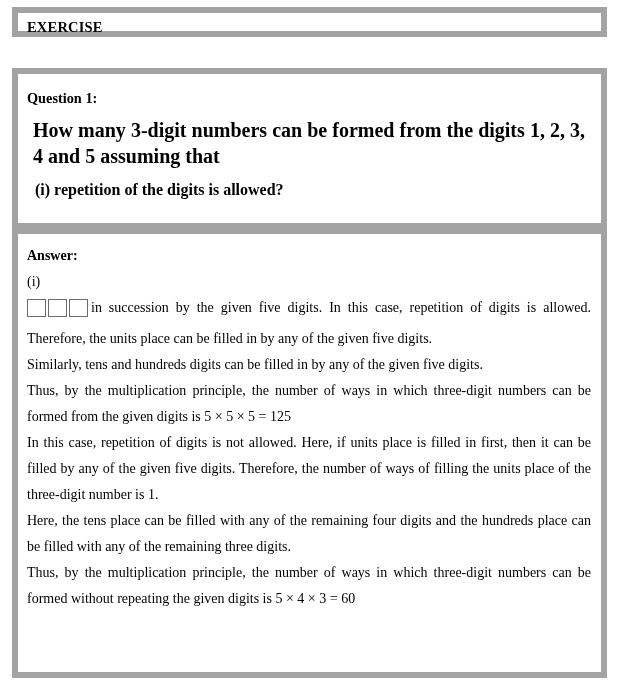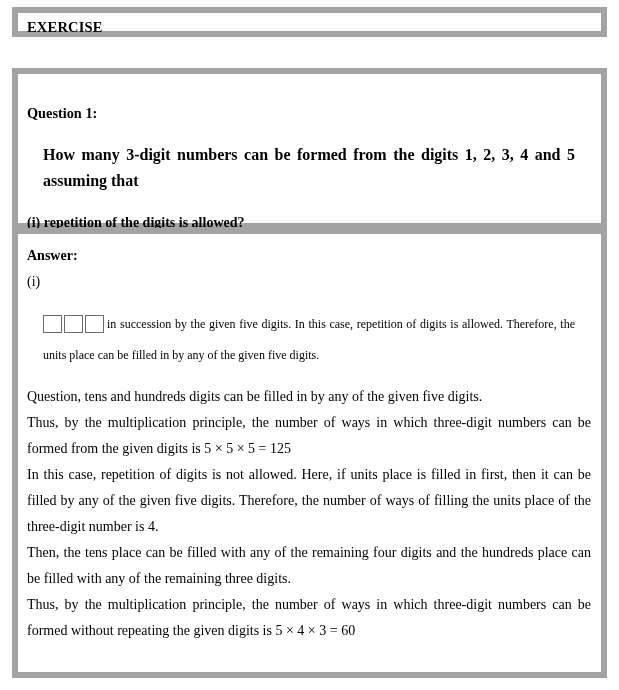--- a/index.html
+++ b/index.html
@@ -45,41 +45,41 @@
     letter-spacing: 0.2px;
     white-space: nowrap;
   }
 
   
   .question-box {
     left: 12px;
     top: 68px;
     width: 595px;
     height: 161px;
-    padding: 26px 10px 0 9px;
+    padding: 11px 10px 0 9px;
   }
   .q-label {
     font-size: 14.3px;
     font-weight: bold;
     line-height: 26px;
     margin: 0;
   }
   .q-text {
-    font-size: 16px;
+    font-size: 20px;
     font-weight: bold;
     line-height: 26px;
-    margin: 16px;
+    margin: 6px;
     text-align: justify;
     text-justify: inter-word;
   }
   .q-item {
-    font-size: 14px;
+    font-size: 16px;
     font-weight: bold;
     line-height: 26px;
-    margin: 0;
+    margin: 8px;
   }
 
   
   .answer-box {
     left: 12px;
     top: 228px;
     width: 595px;
     height: 450px;
     padding: 9px 10px 16px 9px;
   }
@@ -100,23 +100,23 @@
     margin: 0;
     text-align: justify;
     text-justify: inter-word;
   }
   .a-text.noj {
     text-align: left;
   }
 
   
   .boxes-para {
-    font-size: 12px;
+    font-size: 14px;
     line-height: 26px;
-    margin: 16px;
+    margin: 0;
     text-align: justify;
     text-justify: inter-word;
   }
   .vacant-boxes {
     display: inline-block;
     vertical-align: -5px;
     white-space: nowrap;
     margin-right: 3px;
   }
   .vacant-box {
@@ -150,25 +150,25 @@
 
     <p class="a-marker">(i)</p>
 
 
     <p class="boxes-para">
       <span class="vacant-boxes">
         <span class="vacant-box"></span><span class="vacant-box"></span><span class="vacant-box"></span>
       </span><span>in succession by the given five digits. In this case, repetition of digits is allowed. Therefore, the units place can be filled in by any of the given five digits.</span>
     </p>
 
-    <p class="a-text noj">Question, tens and hundreds digits can be filled in by any of the given five digits.</p>
+    <p class="a-text noj">Similarly, tens and hundreds digits can be filled in by any of the given five digits.</p>
 
     <p class="a-text">Thus, by the multiplication principle, the number of ways in which three-digit numbers can be formed from the given digits is 5 × 5 × 5 = 125</p>
 
 
-    <p class="a-text">In this case, repetition of digits is not allowed. Here, if units place is filled in first, then it can be filled by any of the given five digits. Therefore, the number of ways of filling the units place of the three-digit number is 4.</p>
+    <p class="a-text">In this case, repetition of digits is not allowed. Here, if units place is filled in first, then it can be filled by any of the given five digits. Therefore, the number of ways of filling the units place of the three-digit number is 1.</p>
 
-    <p class="a-text">Then, the tens place can be filled with any of the remaining four digits and the hundreds place can be filled with any of the remaining three digits.</p>
+    <p class="a-text">Here, the tens place can be filled with any of the remaining four digits and the hundreds place can be filled with any of the remaining three digits.</p>
 
     <p class="a-text">Thus, by the multiplication principle, the number of ways in which three-digit numbers can be formed without repeating the given digits is 5 × 4 × 3 = 60</p>
   </div>
 
 </div>
 
 </body></html>

